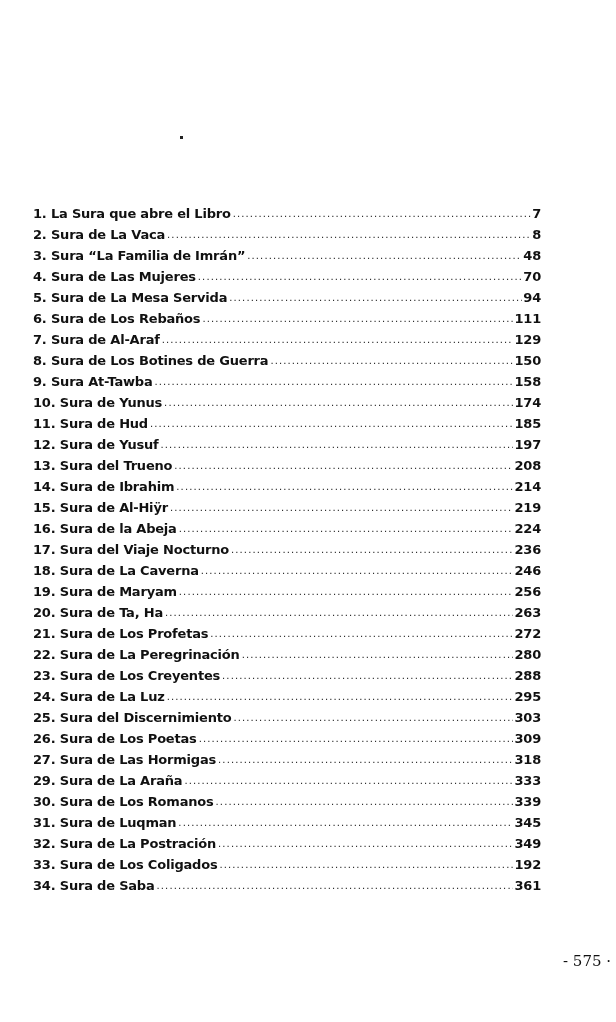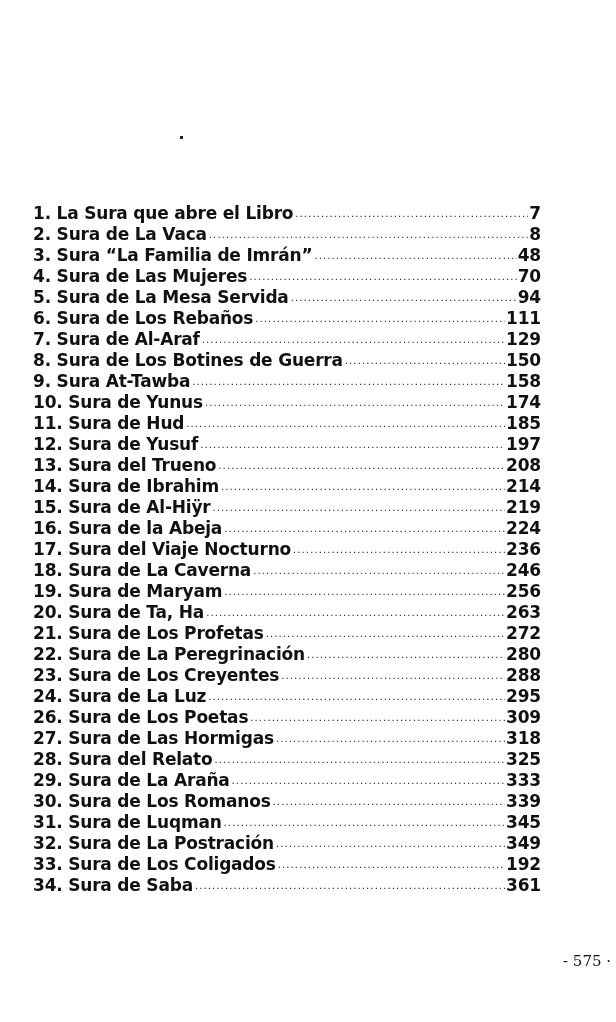--- a/index.html
+++ b/index.html
@@ -30,21 +30,21 @@
       width: 508px;
       margin: 0;
       padding: 0;
       list-style: none;
     }
     .toc-row {
       display: flex;
       align-items: center;
       height: 21px;
       line-height: 21px;
-      font-size: 17px;
+      font-size: 13px;
       font-weight: bold;
       letter-spacing: -0.2px;
       white-space: nowrap;
       overflow: hidden;
     }
     .toc-title {
       flex: 0 0 auto;
       padding-right: 2px;
     }
     .toc-leader {
@@ -193,35 +193,35 @@
       <span class="toc-title">23. Sura de Los Creyentes</span>
       <span class="toc-leader"></span>
       <span class="toc-page">288</span>
     </li>
   <li class="toc-row">
       <span class="toc-title">24. Sura de La Luz</span>
       <span class="toc-leader"></span>
       <span class="toc-page">295</span>
     </li>
   <li class="toc-row">
+      <span class="toc-title">25. Sura del Discernimiento</span>
+      <span class="toc-leader"></span>
+      <span class="toc-page">303</span>
+    </li>
+  <li class="toc-row">
       <span class="toc-title">26. Sura de Los Poetas</span>
       <span class="toc-leader"></span>
       <span class="toc-page">309</span>
     </li>
   <li class="toc-row">
       <span class="toc-title">27. Sura de Las Hormigas</span>
       <span class="toc-leader"></span>
       <span class="toc-page">318</span>
     </li>
   <li class="toc-row">
-      <span class="toc-title">28. Sura del Relato</span>
-      <span class="toc-leader"></span>
-      <span class="toc-page">325</span>
-    </li>
-  <li class="toc-row">
       <span class="toc-title">29. Sura de La Araña</span>
       <span class="toc-leader"></span>
       <span class="toc-page">333</span>
     </li>
   <li class="toc-row">
       <span class="toc-title">30. Sura de Los Romanos</span>
       <span class="toc-leader"></span>
       <span class="toc-page">339</span>
     </li>
   <li class="toc-row">

